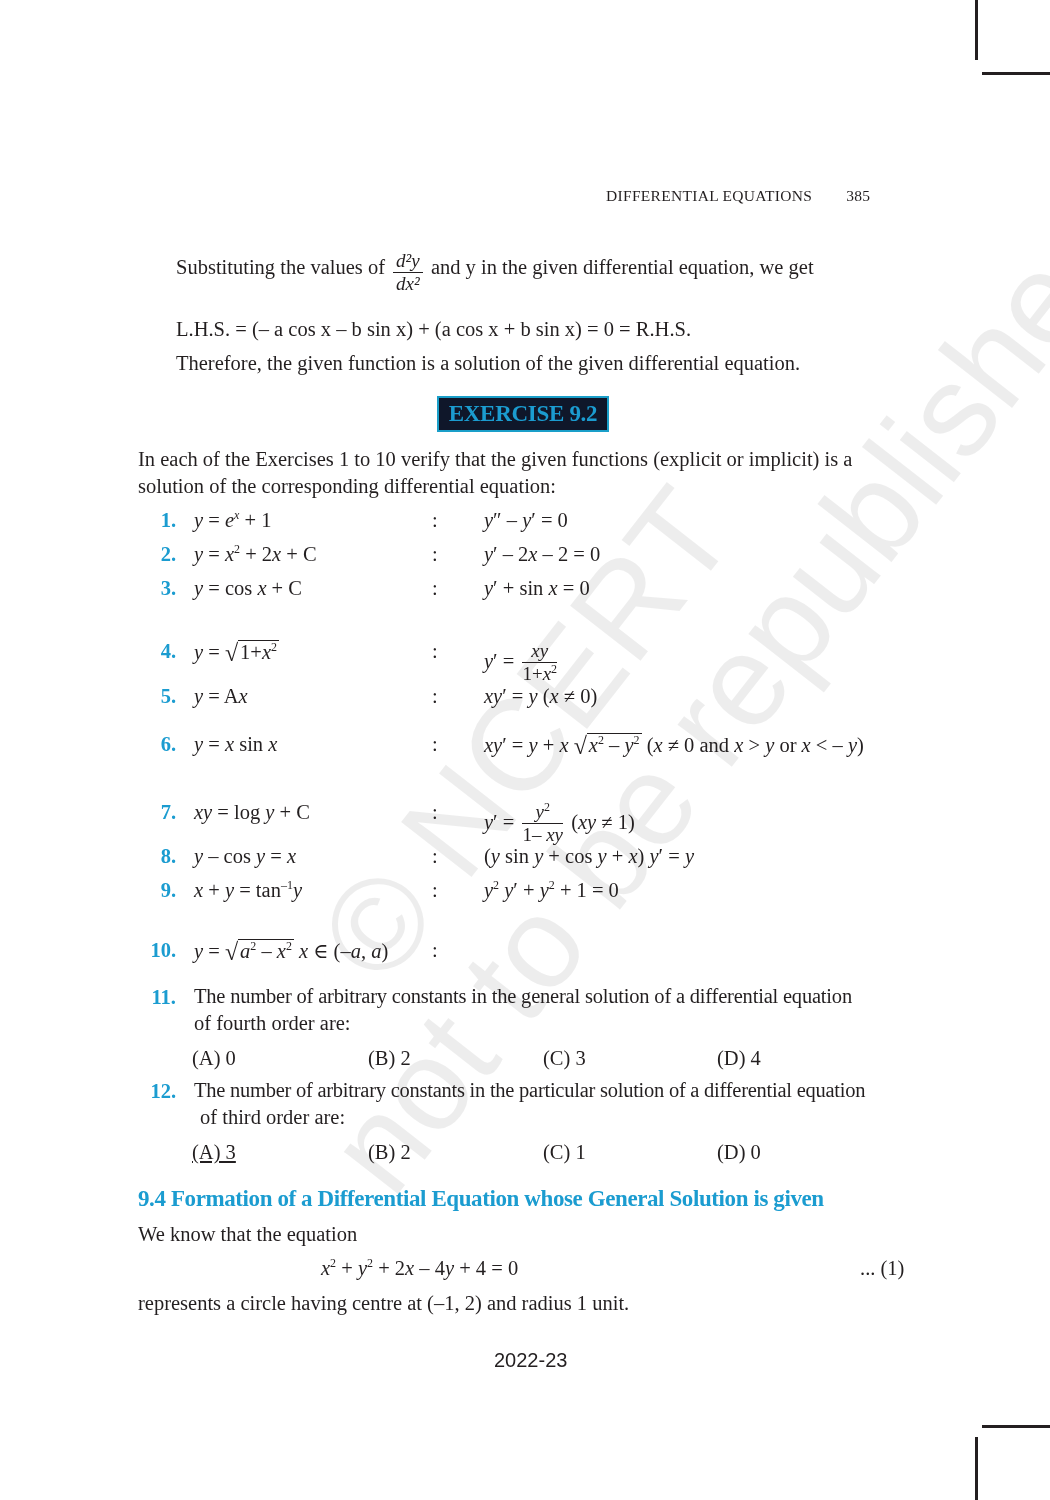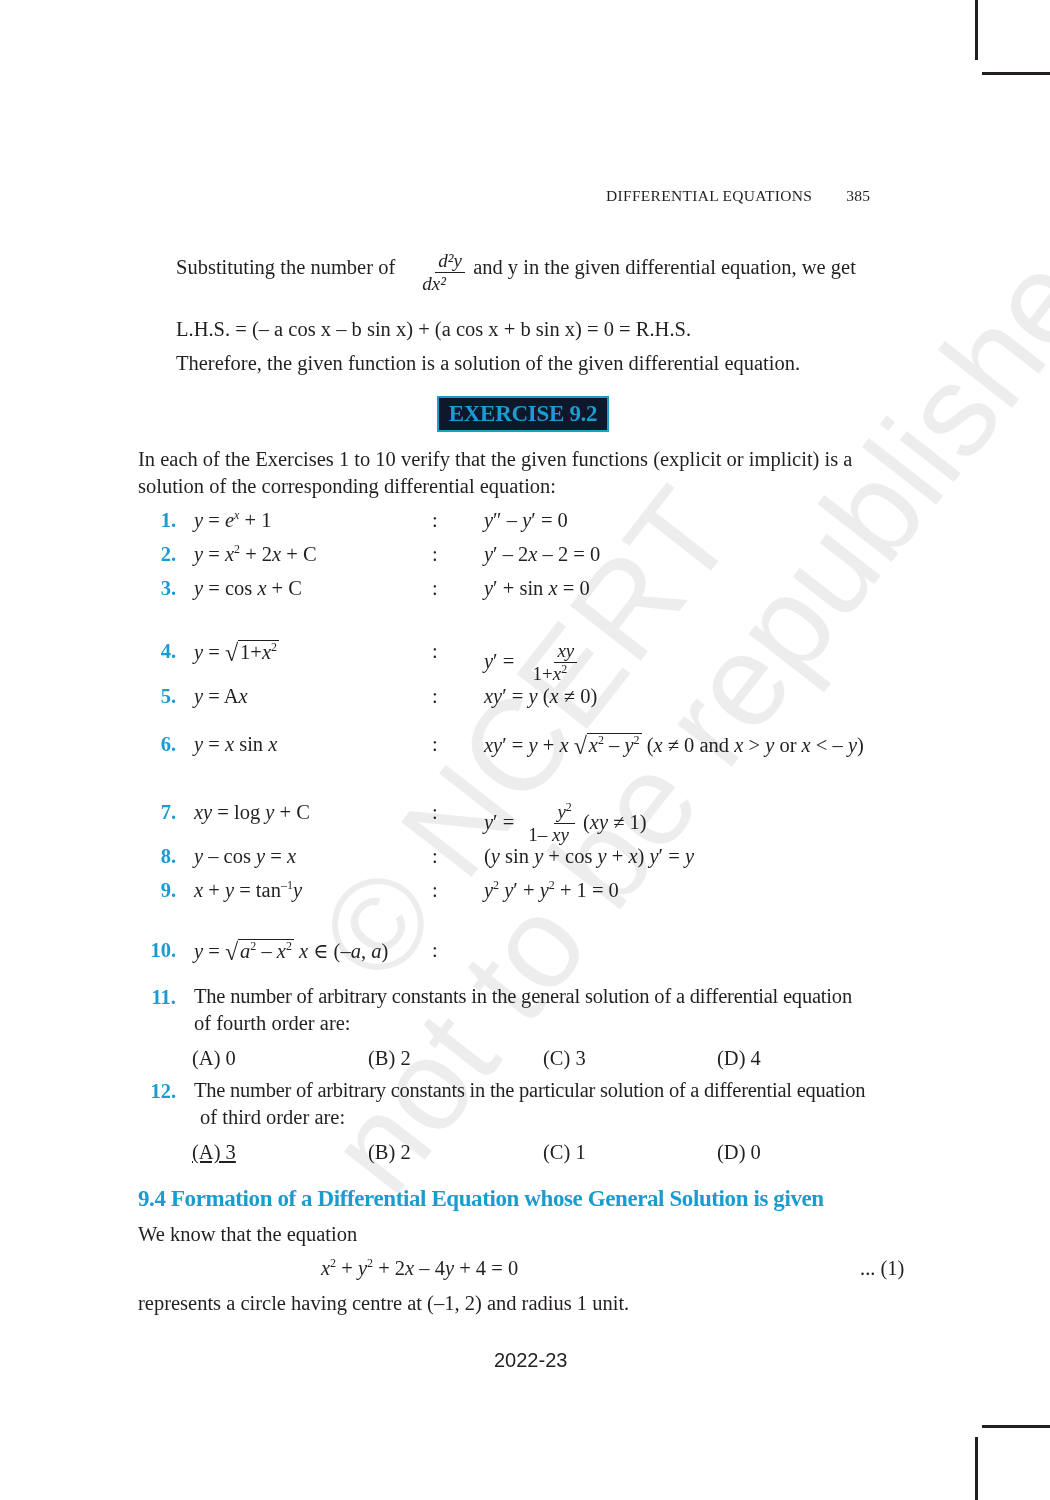--- a/index.html
+++ b/index.html
@@ -9,21 +9,21 @@
     font-family: "Liberation Serif", "DejaVu Serif", serif;
   }
   .abs { position: absolute; }
   .crop { position: absolute; background: #231f20; }
   .running-head { top: 187px; left: 606px; font-size: 15.5px; letter-spacing: 0.3px; white-space: nowrap; }
   .running-head .pg { margin-left: 34px; }
   .para { font-size: 20.5px; line-height: 1; white-space: nowrap; }
   i { font-style: italic; }
   .frac { display: inline-block; vertical-align: middle; text-align: center; font-size: 19px; margin: 0 3px; }
   .frac > span { display: block; line-height: 1.15; }
-  .frac .num { border-bottom: 1px solid #231f20; padding: 0 3px; margin-left: 32px; }
+  .frac .num { border-bottom: 1px solid #231f20; padding: 0 3px; }
   sup { font-size: 12px; vertical-align: super; line-height: 0; }
   .sqrt { display: inline-block; }
   .sqrt .rad { font-size: 24px; vertical-align: -2px; }
   .sqrt .under { border-top: 1px solid #231f20; padding: 0 2px; }
   .ex-box {
     top: 396px; left: 437px; width: 172px; height: 36px;
     background: #0f172a; border: 2px solid #1a9fc9; box-sizing: border-box;
     color: #1b9cd0; font-weight: bold; font-size: 23px; text-align: center; line-height: 32px;
     letter-spacing: -0.3px;
   }
@@ -54,21 +54,21 @@
 <div class="watermark">
   <div>© NCERT</div>
   <div>not to be republished</div>
 </div>
 
 <div class="abs running-head">
   <span>DIFFERENTIAL EQUATIONS</span><span class="pg">385</span>
 </div>
 
 <div class="abs para" style="top:250px;left:176px;">
-  <span>Substituting the number of</span>
+  <span>Substituting the values of</span>
   <span class="frac" style="vertical-align:-16px;">
     <span class="num"><i>d²y</i></span>
     <span class="den"><i>dx²</i></span>
   </span>
   <span>and y in the given differential equation, we get</span>
 </div>
 <div class="abs para" style="top:319px;left:176px;">L.H.S. = (– a cos x – b sin x) + (a cos x + b sin x) = 0 = R.H.S.</div>
 <div class="abs para" style="top:353px;left:176px;">Therefore, the given function is a solution of the given differential equation.</div>
 
 <div class="abs ex-box">EXERCISE 9.2</div>

